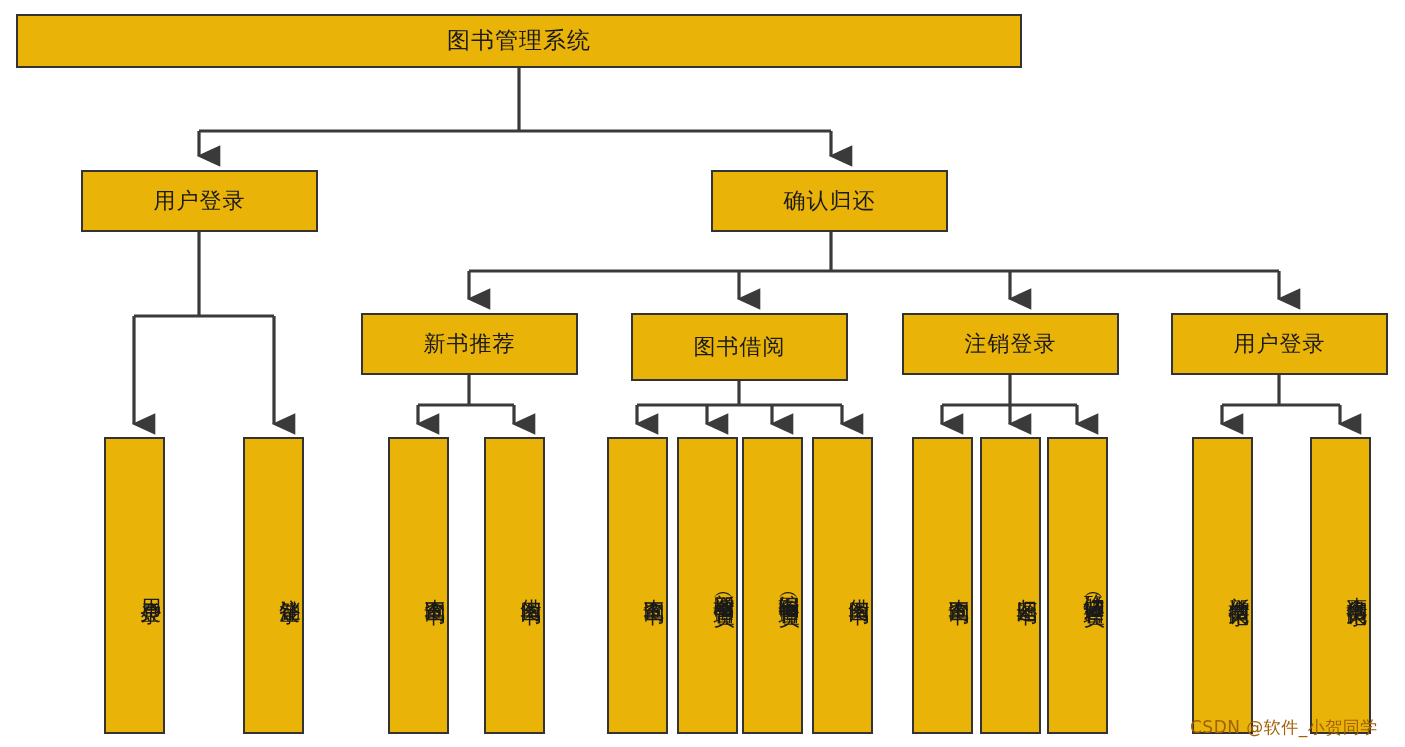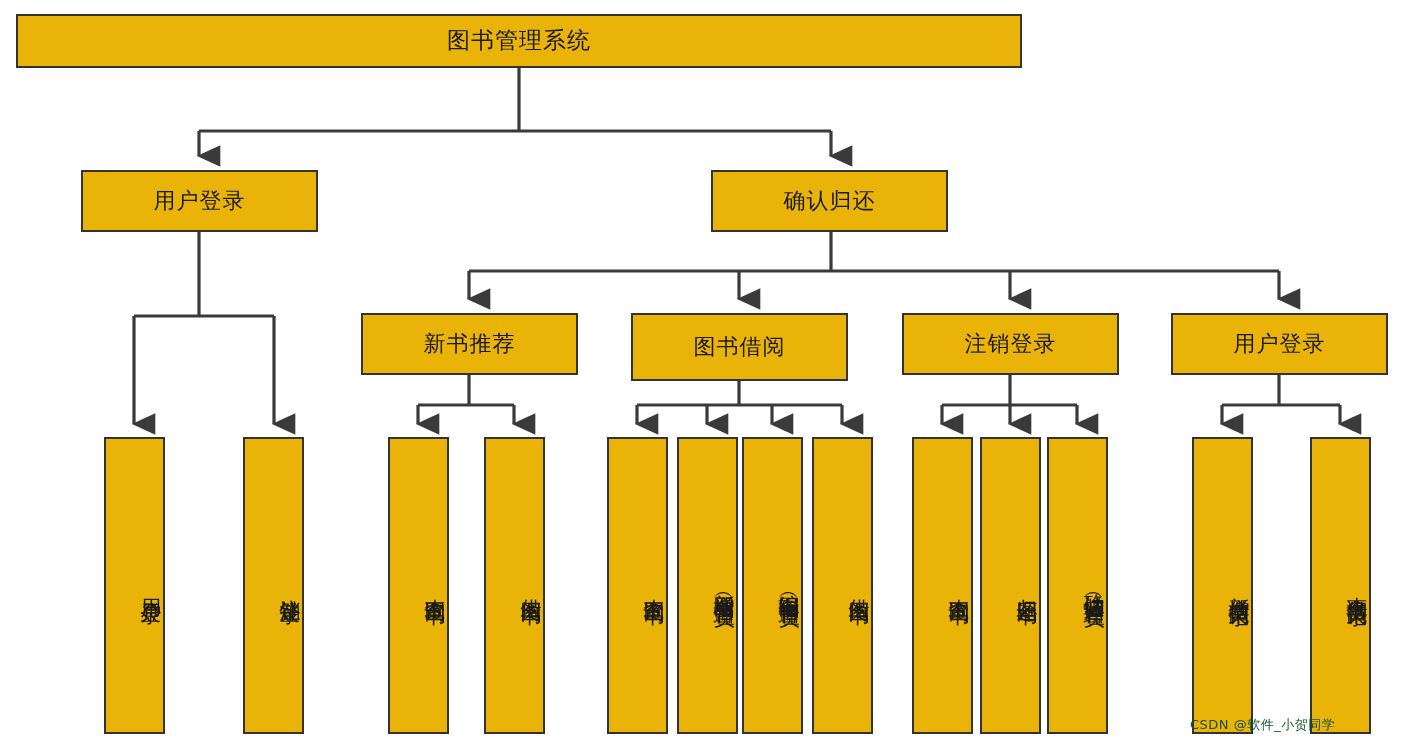--- a/index.html
+++ b/index.html
@@ -56,22 +56,22 @@
     justify-content: center;
   }
   .node.vert .vlabel {
     writing-mode: vertical-rl;
     text-orientation: upright;
     white-space: normal;
     text-align: start;
   }
   .watermark {
     position: absolute;
-    color: #14532d;
-    font-size: 13px;
+    color: #a16207;
+    font-size: 17px;
     letter-spacing: 0.5px;
     white-space: nowrap;
     user-select: none;
   }
 </style>
 </head>
 <body>
 
 <div id="canvas">
 

